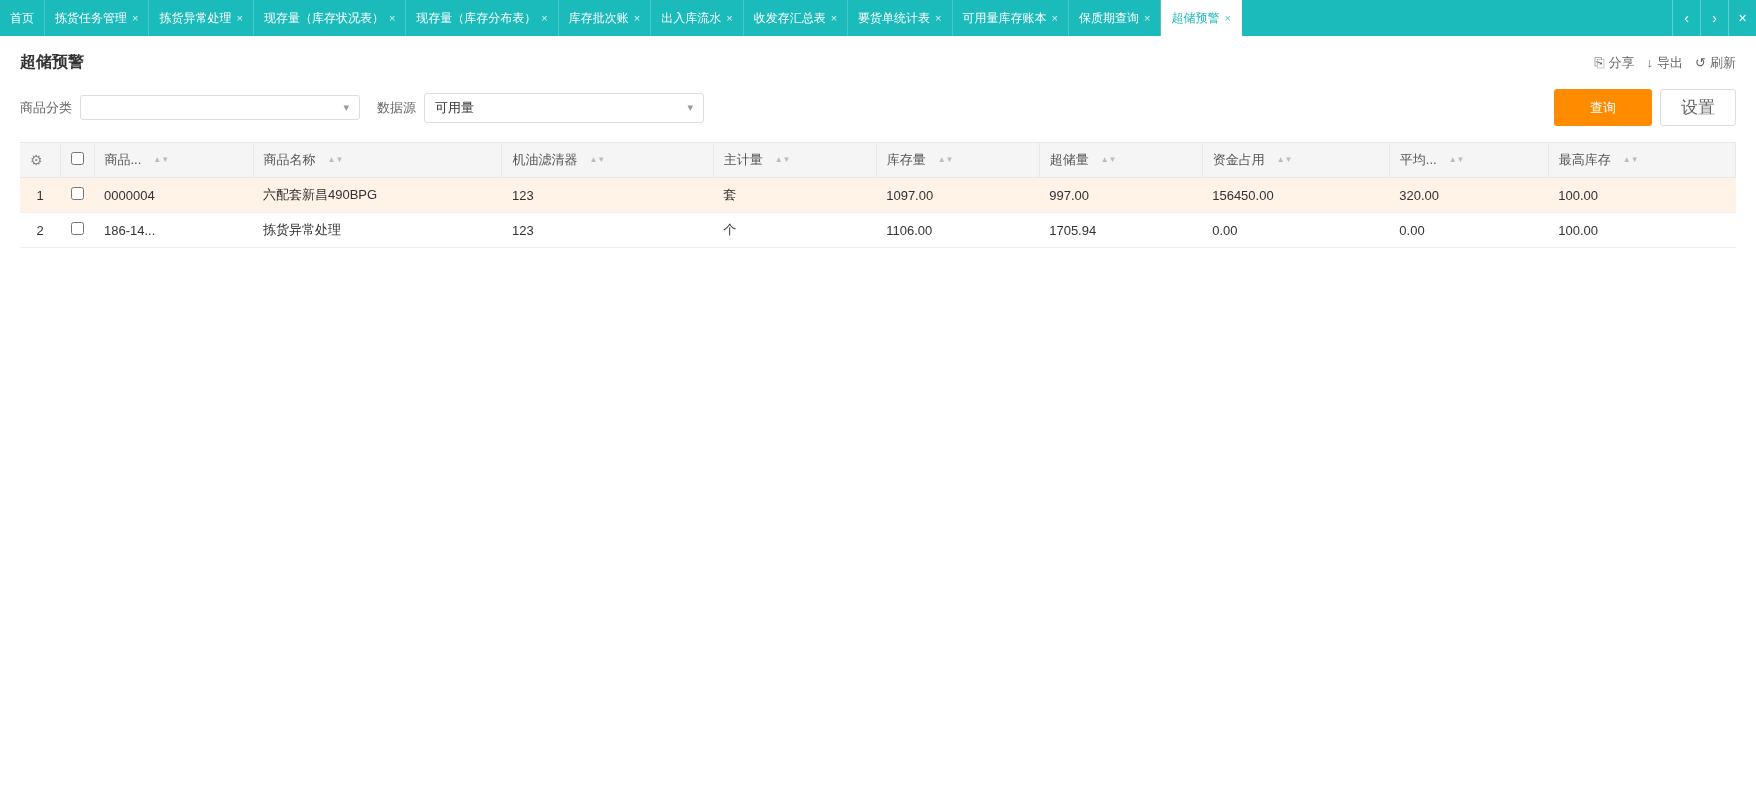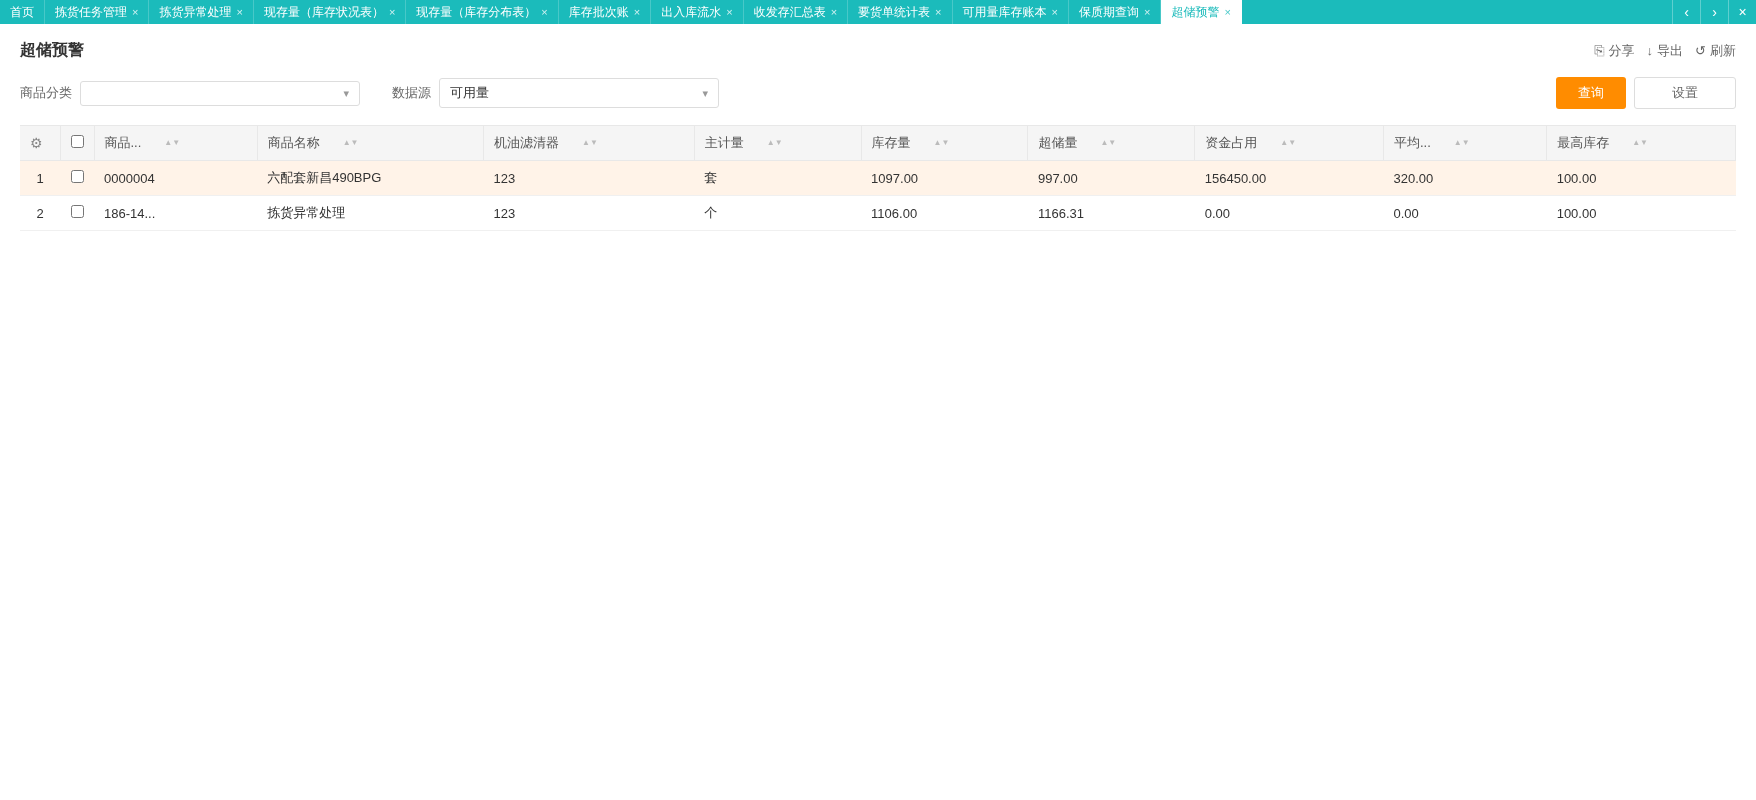--- a/index.html
+++ b/index.html
@@ -3,21 +3,21 @@
   <meta charset="utf-8">
   <style>
     * { margin: 0; padding: 0; box-sizing: border-box; }
     body { font-family: 'Microsoft YaHei', Arial, sans-serif; font-size: 13px; background: #fff; overflow-x: auto; }
 
     
     .top-nav {
       display: flex;
       align-items: center;
       background: #1bbbbb;
-      height: 24px;
+      height: 36px;
       overflow: hidden;
       white-space: nowrap;
     }
     .nav-tab {
       display: inline-flex;
       align-items: center;
       padding: 0 10px;
       height: 36px;
       color: #fff;
       font-size: 12px;
@@ -79,21 +79,21 @@
       font-size: 13px;
       cursor: pointer;
       background: none;
       border: none;
     }
 
     
     .filter-bar {
       display: flex;
       align-items: center;
-      gap: 32px;
+      gap: 17px;
       margin-bottom: 16px;
     }
     .filter-item {
       display: flex;
       align-items: center;
       gap: 8px;
     }
     .filter-label {
       color: #666;
       font-size: 13px;
@@ -117,31 +117,31 @@
     .filter-actions {
       margin-left: auto;
       display: flex;
       gap: 8px;
     }
     .btn-query {
       background: #ff8c00;
       color: #fff;
       border: none;
       border-radius: 3px;
-      padding: 6px 22px;
+      padding: 6px 36px;
       font-size: 13px;
       cursor: pointer;
     }
     .btn-settings {
       background: #fff;
       color: #666;
       border: 1px solid #ddd;
       border-radius: 3px;
-      padding: 6px 37px;
-      font-size: 13px;
+      padding: 6px 20px;
+      font-size: 17px;
       cursor: pointer;
     }
 
     
     .data-table {
       width: 100%;
       border-collapse: collapse;
       font-size: 13px;
     }
     .data-table thead tr {
@@ -175,21 +175,21 @@
       width: 30px;
       text-align: center;
     }
     input[type="checkbox"] { cursor: pointer; }
 
     .gear-icon { font-size: 14px; color: #888; cursor: pointer; }
 
     .th-with-sort {
       display: flex;
       align-items: center;
-      gap: 21px;
+      gap: 10px;
       cursor: pointer;
       user-select: none;
     }
     .sort-arrows {
       display: inline-flex;
       flex-direction: column;
       font-size: 8px;
       line-height: 1;
       color: #bbb;
       margin-left: 2px;
@@ -379,21 +379,21 @@
         <tr>
       <td class="row-num">2</td>
       <td class="checkbox-cell">
         <input type="checkbox" style="">
       </td>
       <td>186-14...</td>
       <td>拣货异常处理</td>
       <td>123</td>
       <td>个</td>
       <td>1106.00</td>
-      <td>1166.31</td>
+      <td>1705.94</td>
       <td>0.00</td>
       <td>0.00</td>
       <td>100.00</td>
     </tr>
       </tbody>
   </table>
 
 </div>
 
 </body></html>

